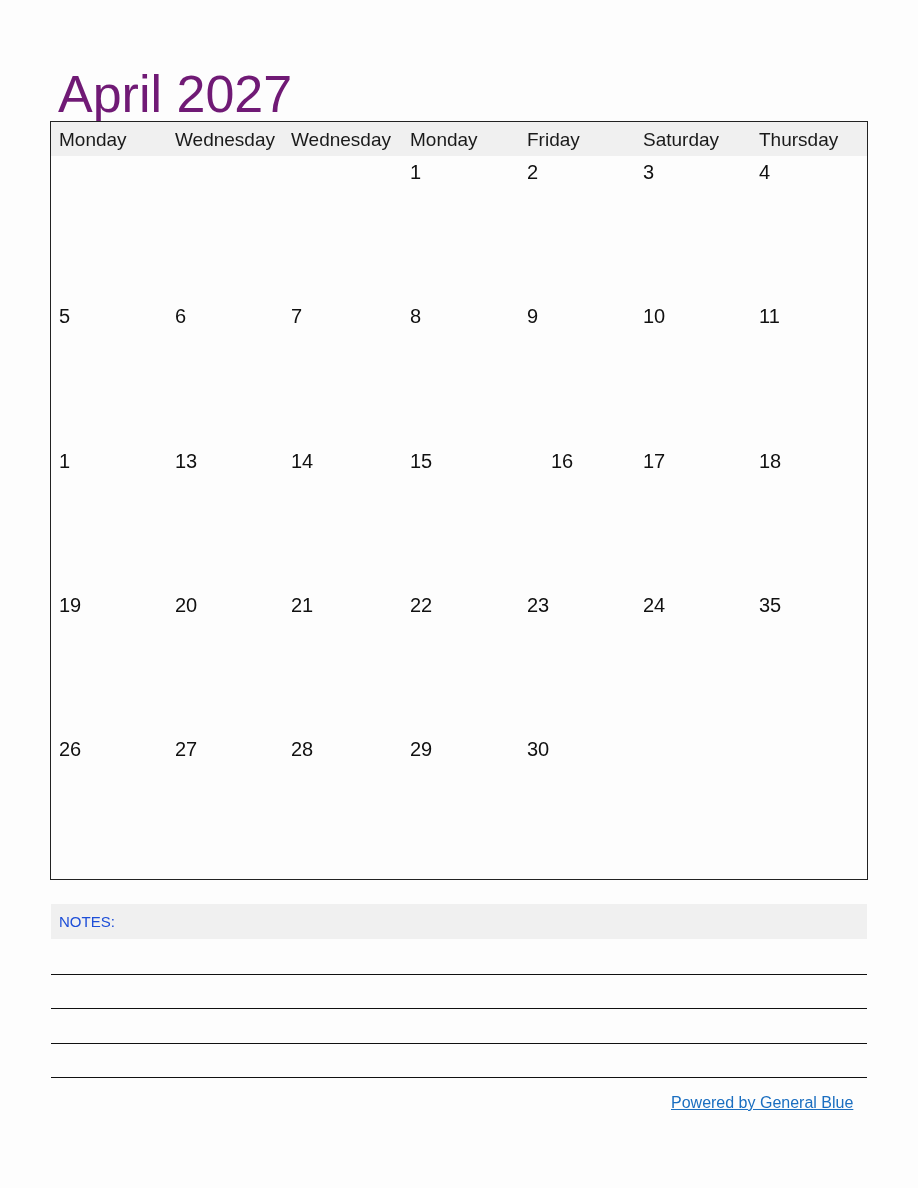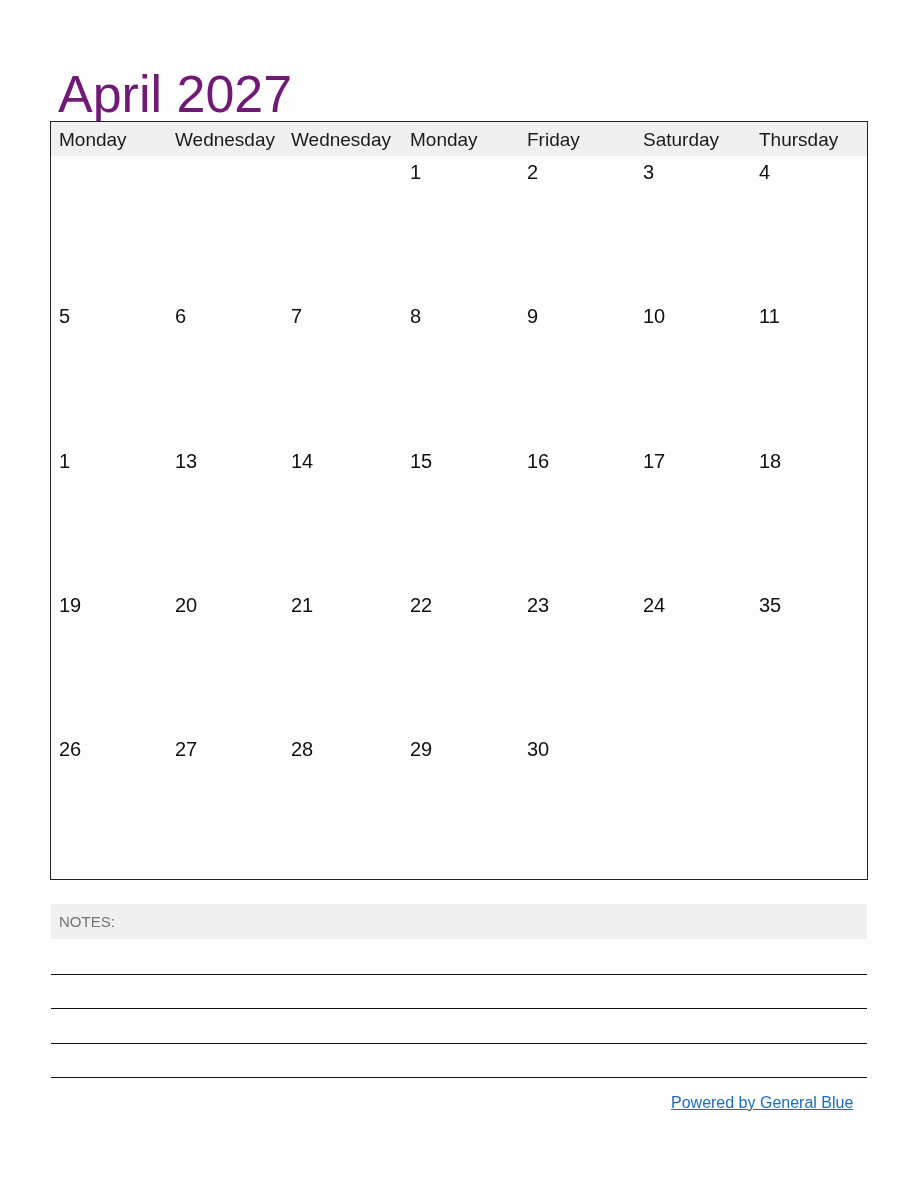--- a/index.html
+++ b/index.html
@@ -31,21 +31,21 @@
   }
   .date {
     position: absolute; font-size: 20px; line-height: 24px; color: #111;
   }
   .notes-bar {
     position: absolute; left: 51px; top: 904px; width: 816px; height: 35px;
     background: #f0f0f0;
   }
   .notes-label {
     position: absolute; left: 8px; top: 0; line-height: 36px;
-    font-size: 15px; color: #737373;
+    font-size: 15px; color: #1d4ed8;
   }
   .note-line {
     position: absolute; left: 51px; width: 816px; height: 0;
     border-top: 1px solid #111;
   }
   .powered {
     position: absolute; left: 671px; top: 1094px;
     font-size: 16px; color: #1a6ec0; text-decoration: underline;
   }
 </style>
@@ -75,21 +75,21 @@
   <div class="date" style="left:240px;top:182px">7</div>
   <div class="date" style="left:359px;top:182px">8</div>
   <div class="date" style="left:476px;top:182px">9</div>
   <div class="date" style="left:592px;top:182px">10</div>
   <div class="date" style="left:708px;top:182px">11</div>
 
   <div class="date" style="left:8px;top:327px">1</div>
   <div class="date" style="left:124px;top:327px">13</div>
   <div class="date" style="left:240px;top:327px">14</div>
   <div class="date" style="left:359px;top:327px">15</div>
-  <div class="date" style="left:476px;top:327px">16</div>
+  <div class="date" style="left:500px;top:327px">16</div>
   <div class="date" style="left:592px;top:327px">17</div>
   <div class="date" style="left:708px;top:327px">18</div>
 
   <div class="date" style="left:8px;top:471px">19</div>
   <div class="date" style="left:124px;top:471px">20</div>
   <div class="date" style="left:240px;top:471px">21</div>
   <div class="date" style="left:359px;top:471px">22</div>
   <div class="date" style="left:476px;top:471px">23</div>
   <div class="date" style="left:592px;top:471px">24</div>
   <div class="date" style="left:708px;top:471px">35</div>

